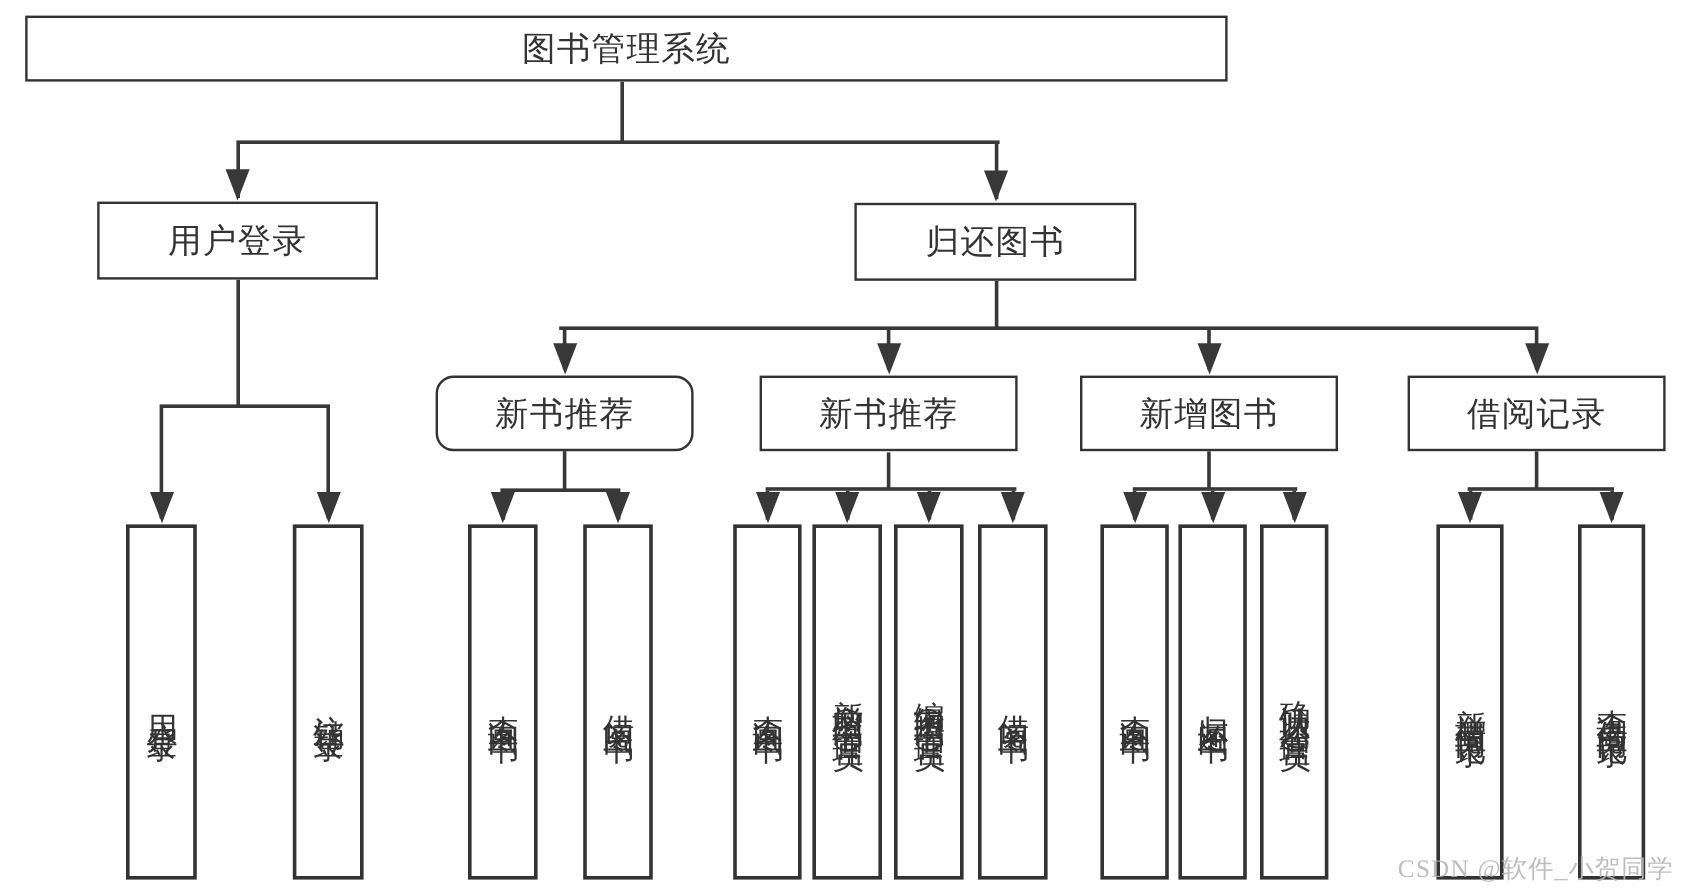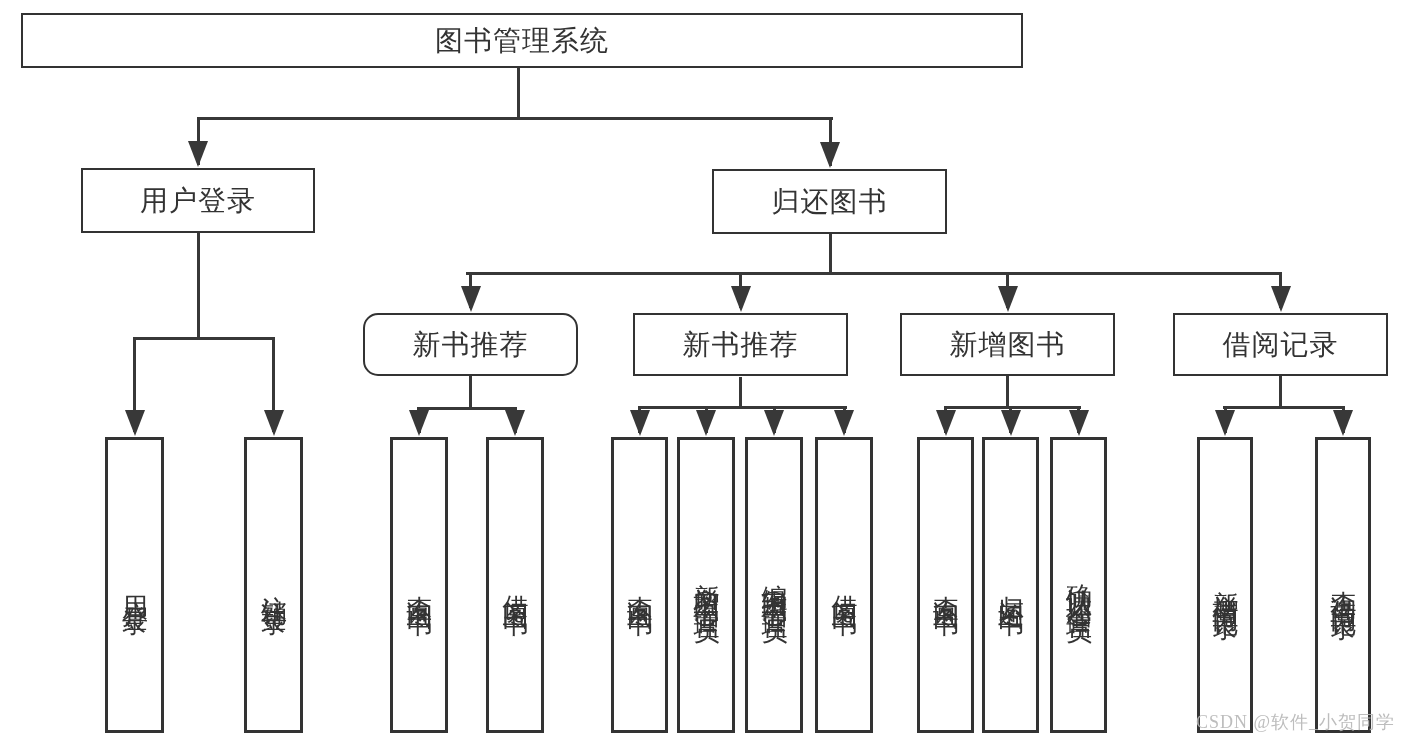--- a/index.html
+++ b/index.html
@@ -52,21 +52,21 @@
     width: 0; height: 0;
     border-left: 10px solid transparent;
     border-right: 10px solid transparent;
     border-top: 26px solid #383838;
     z-index: 1;
   }
   #watermark {
     position: absolute;
     right: 10px;
     top: 710px;
-    font-size: 18px;
+    font-size: 21px;
     color: #b6b6b6;
     letter-spacing: 1px;
     z-index: 3;
     opacity: 0.9;
   }
 </style>
 </head>
 <body>
 
 <div id="canvas">

